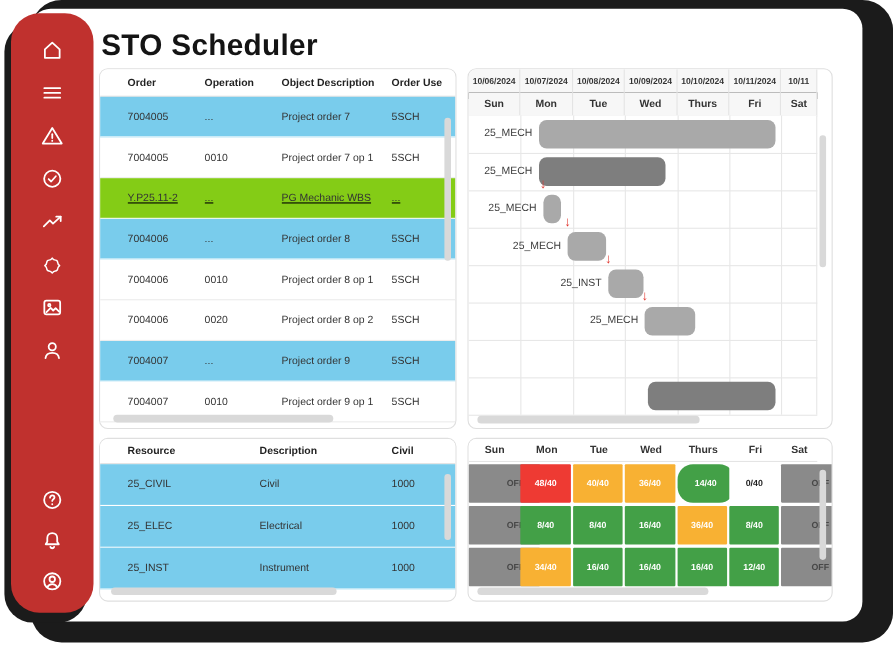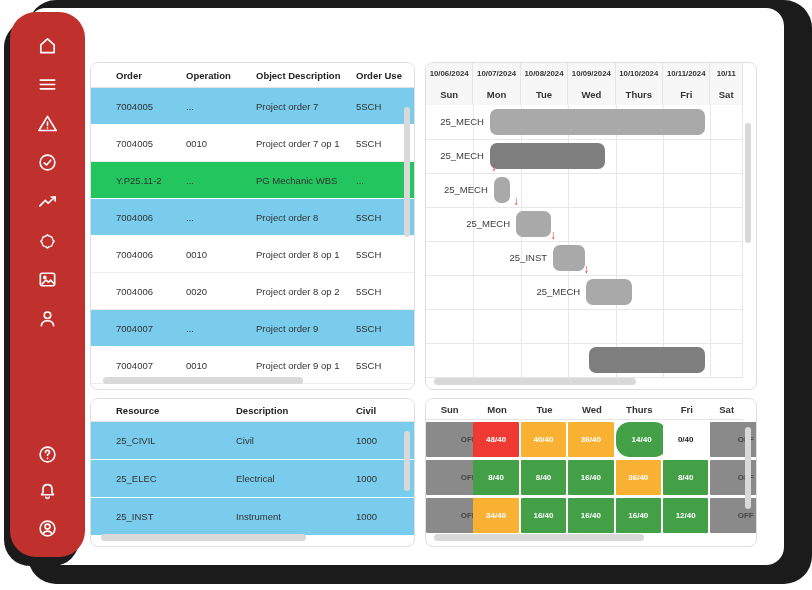--- a/index.html
+++ b/index.html
@@ -20,21 +20,21 @@
   .resource-panel{left:62px;top:390px;width:325px;height:149px;}
   .capacity-panel{left:397px;top:390px;width:332px;height:149px;}
 
   .thead{display:grid;align-items:center;height:24px;border-bottom:1px solid #e2e2e2;background:#fff;}
   .order-grid{grid-template-columns:25px 70px 70px 100px 60px;}
   .res-grid{grid-template-columns:25px 120px 120px 60px;}
   .thead .hcell{font-size:9.5px;font-weight:700;color:#222;}
   .trow{display:grid;align-items:center;height:36px;border-bottom:1px solid #ececec;cursor:pointer;}
   .trow .cell{font-size:9.5px;color:#333;overflow:hidden;white-space:nowrap;}
   .bg-blue{background:var(--blue,#79CCEC);border-bottom:1px solid #fff;}
-  .bg-gray{background:#22c55e;border-bottom:1px solid #fff;}
+  .bg-gray{background:#84cc16;border-bottom:1px solid #fff;text-decoration:underline;}
   .res-row{height:37px;}
 
   .gantt-dates{position:absolute;left:0;top:0;width:317px;height:21px;background:#f7f7f7;border-bottom:6px solid #000000;}
   .gantt-days{position:absolute;left:0;top:21px;width:317px;height:21px;background:#f7f7f7;border-bottom:1px solid #e4e4e4;}
   .gd-cell{position:absolute;top:0;height:100%;display:flex;align-items:center;justify-content:center;
     font-weight:700;color:#333;border-right:1px solid #e4e4e4;box-sizing:border-box;overflow:hidden;}
   .date-cell{font-size:7.8px;}
   .day-cell{font-size:9.5px;}
   .gantt-body{position:absolute;left:0;top:42px;width:317px;height:272px;background:#fff;}
   .vline{position:absolute;top:0;width:1px;height:100%;background:#e7e7e7;}
@@ -57,20 +57,21 @@
   .hthumb{position:absolute;height:7px;border-radius:4px;background:#d9d9d9;cursor:pointer;}
   .vthumb{position:absolute;width:6px;border-radius:4px;background:#d9d9d9;cursor:pointer;}
 </style>
 </head>
 <body>
 
 <div class="stage" style="--red: #C0312E; --blue: #79CCEC; --barlight: #A9A9A9; --bardark: #7E7E7E; --arrowred: #E0342C; --capover: #EE3A33; --capwarn: #F8B133; --capok: #43A047; --capoff: #8A8A8A;">
   <div class="black-back"></div>
 
   <div class="card">
+    <div class="page-title">STO Scheduler</div>
 
     <div class="panel order-panel">
       <div class="thead order-grid">
         <div></div>
         <div class="hcell">Order</div>
         <div class="hcell">Operation</div>
         <div class="hcell">Object Description</div>
         <div class="hcell">Order Use</div>
       </div>
       <div id="order-rows">

